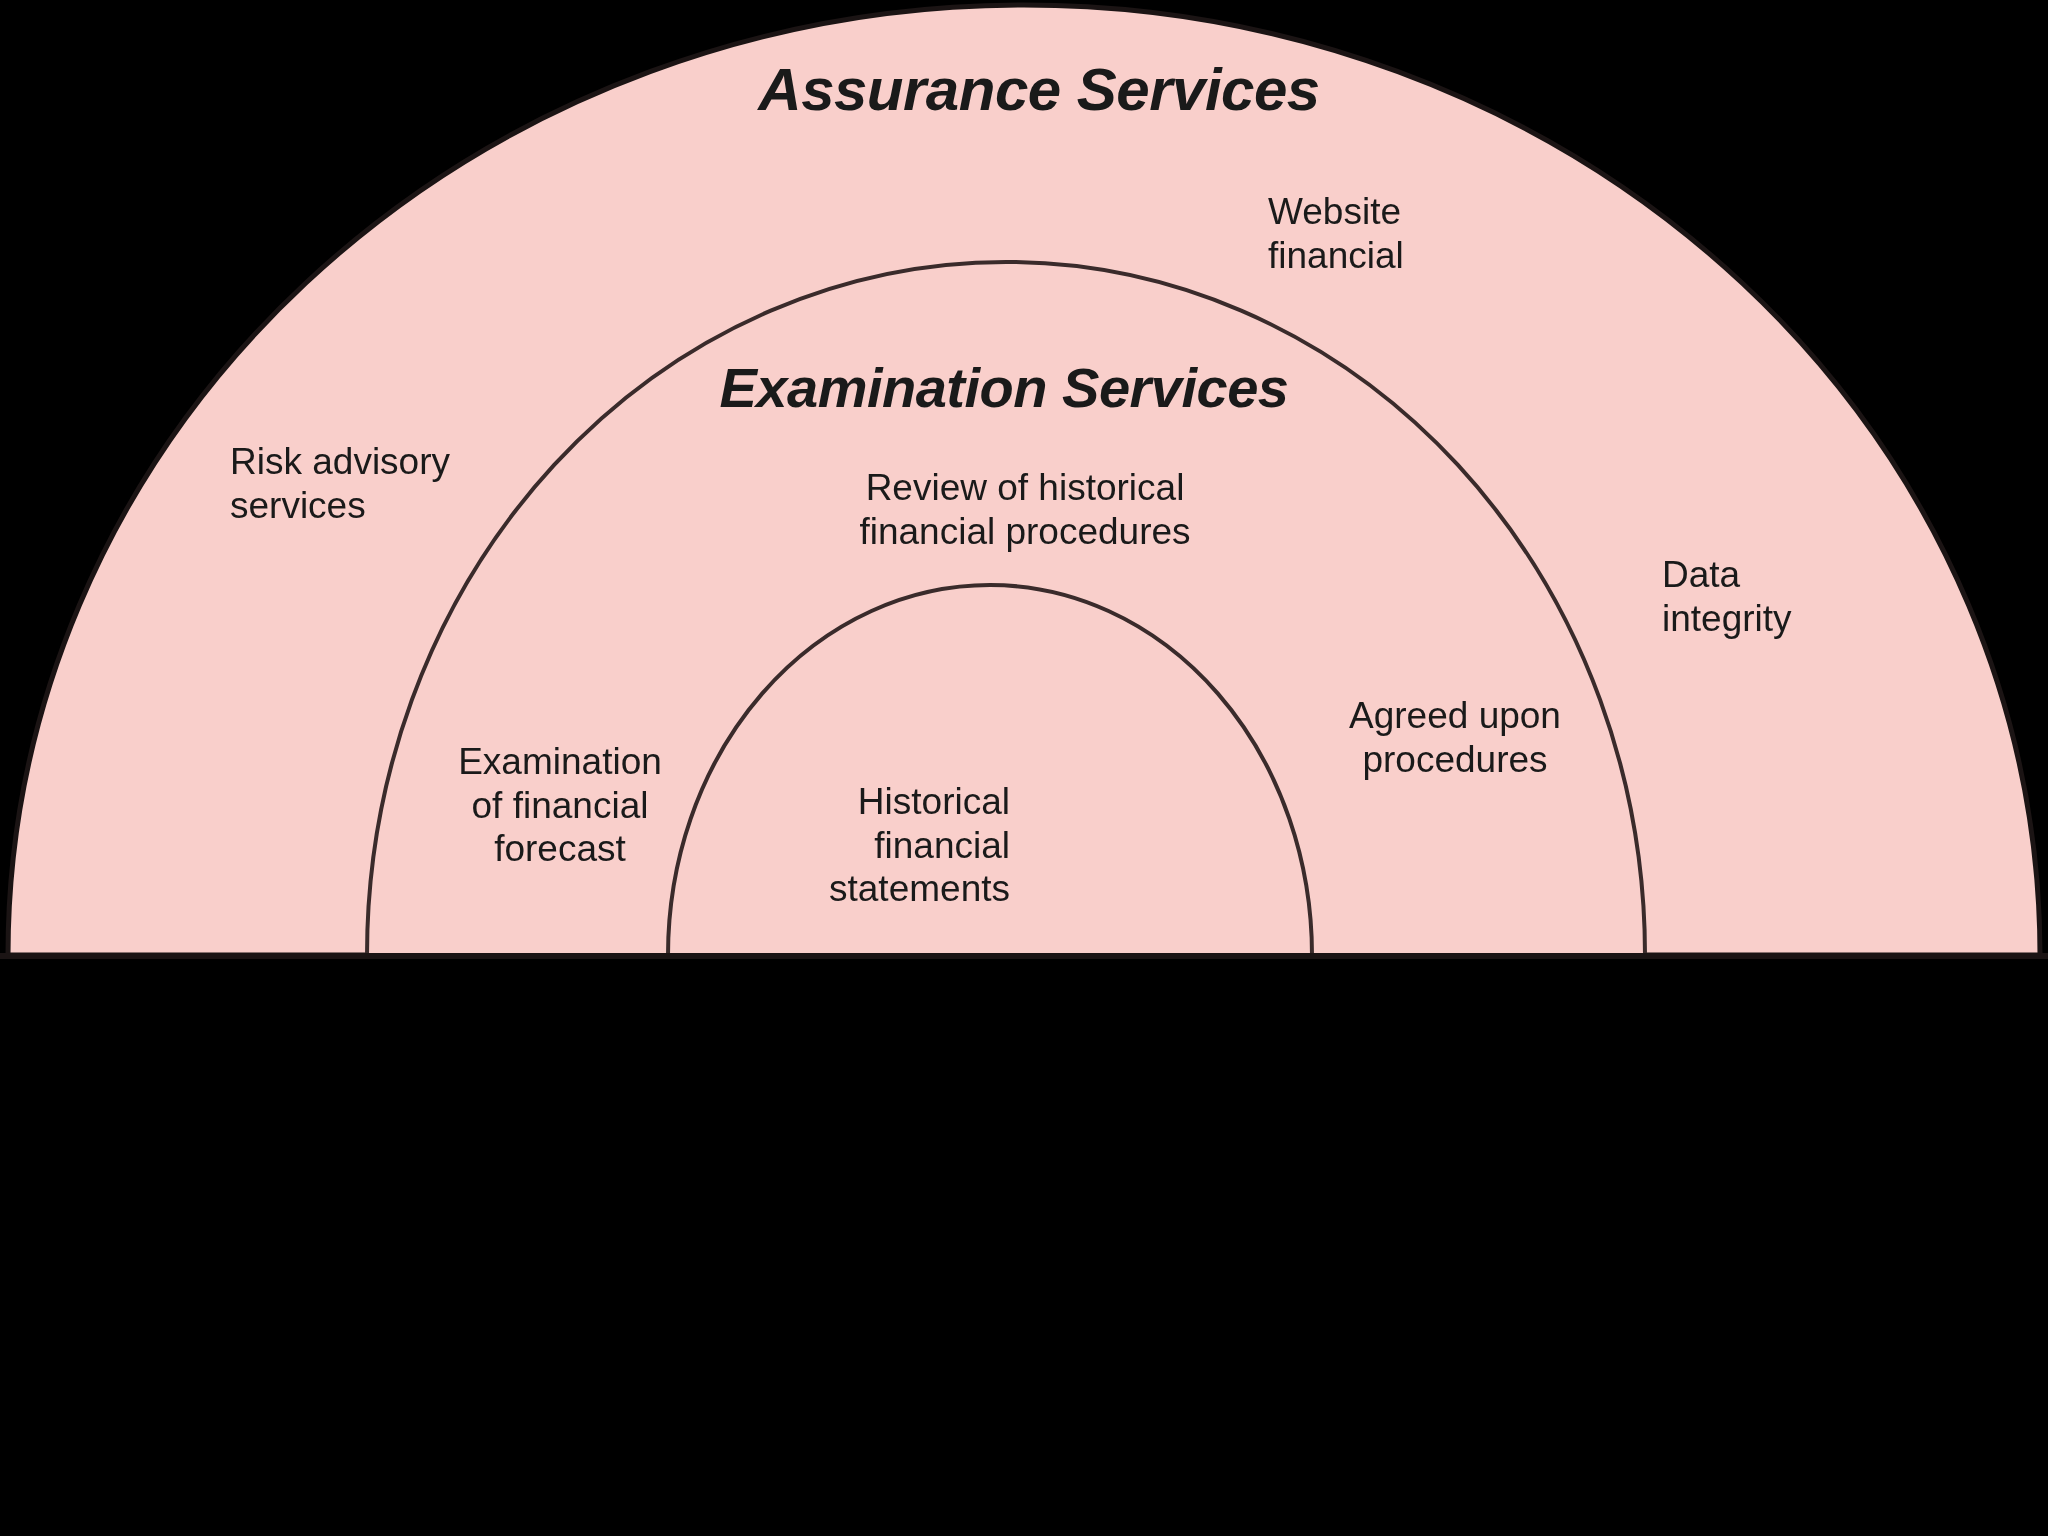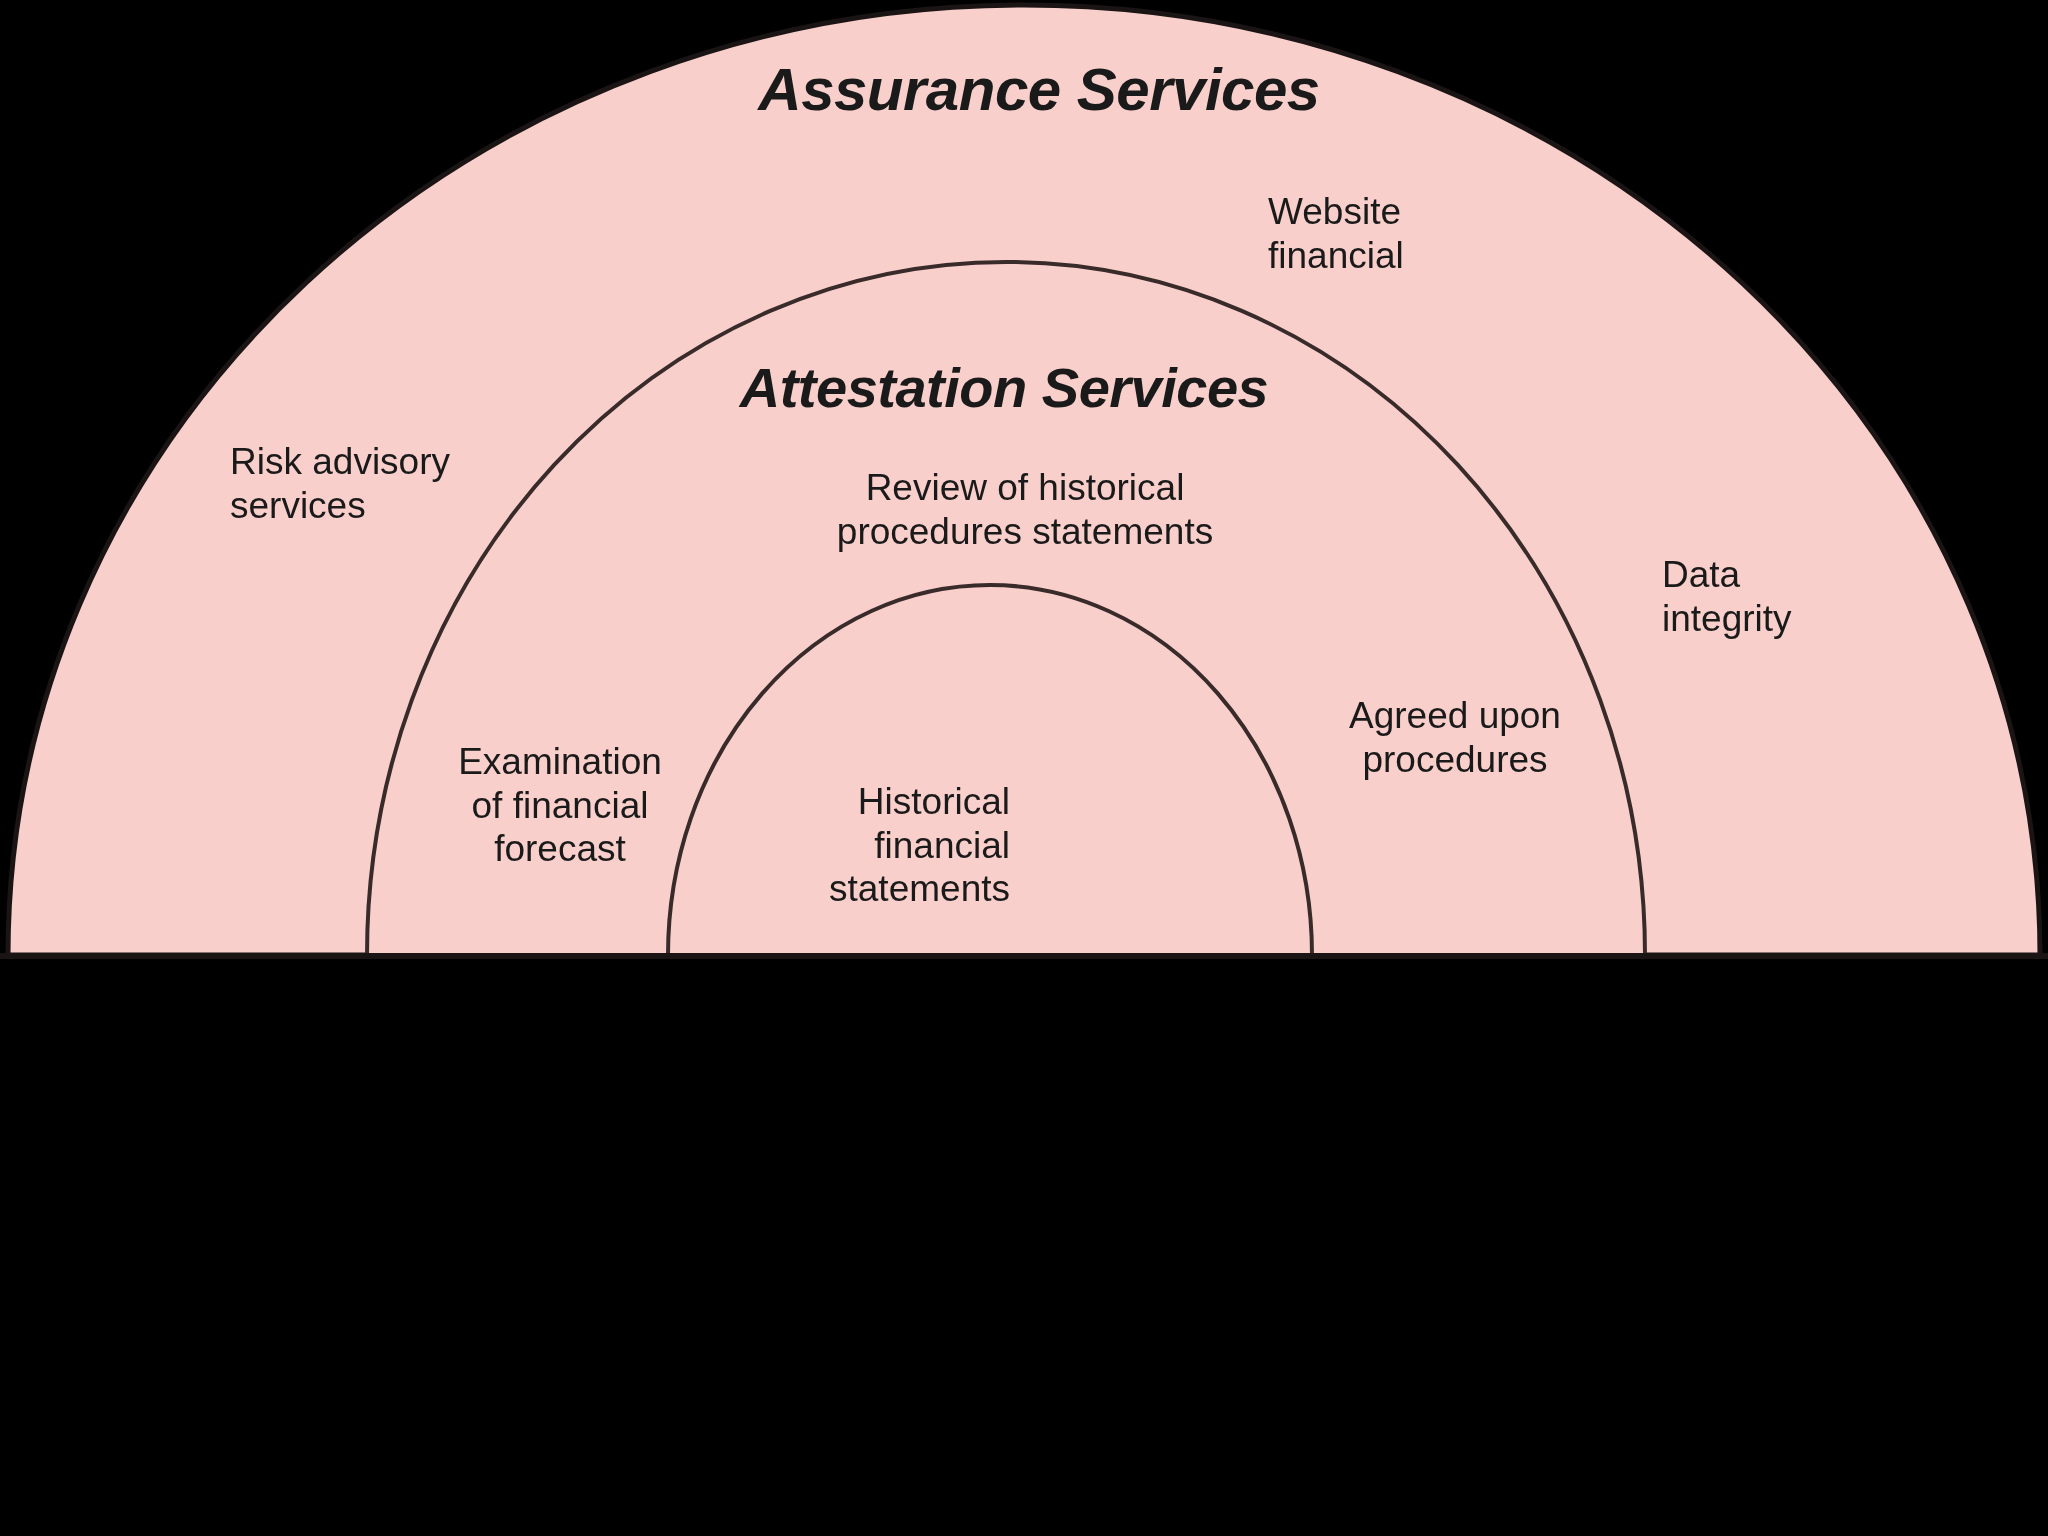--- a/index.html
+++ b/index.html
@@ -120,31 +120,31 @@
 
     <path d="M 367 955 A 639 693 0 0 1 1645 955 Z" fill="#F9CFCB" stroke="#3a2b2b" stroke-width="4"></path>
 
     <path d="M 668 955 A 322 370 0 0 1 1312 955 Z" fill="#F9CFCB" stroke="#3a2b2b" stroke-width="4"></path>
 
     <line x1="0" y1="956" x2="2048" y2="956" stroke="#1b1414" stroke-width="6"></line>
   </svg>
 
   <div class="lbl ring-title title-assurance">Assurance Services</div>
 
-  <div class="lbl ring-title title-attestation">Attestation Services</div>
+  <div class="lbl ring-title title-attestation">Examination Services</div>
 
 
   <div class="lbl note note-website">Website
 financial</div>
 
   <div class="lbl note note-risk">Risk advisory
 services</div>
 
   <div class="lbl note note-review">Review of historical
-procedures statements</div>
+financial procedures</div>
 
   <div class="lbl note note-data">Data
 integrity</div>
 
   <div class="lbl note note-agreed">Agreed upon
 procedures</div>
 
   <div class="lbl note note-examination">Examination
 of financial
 forecast</div>

